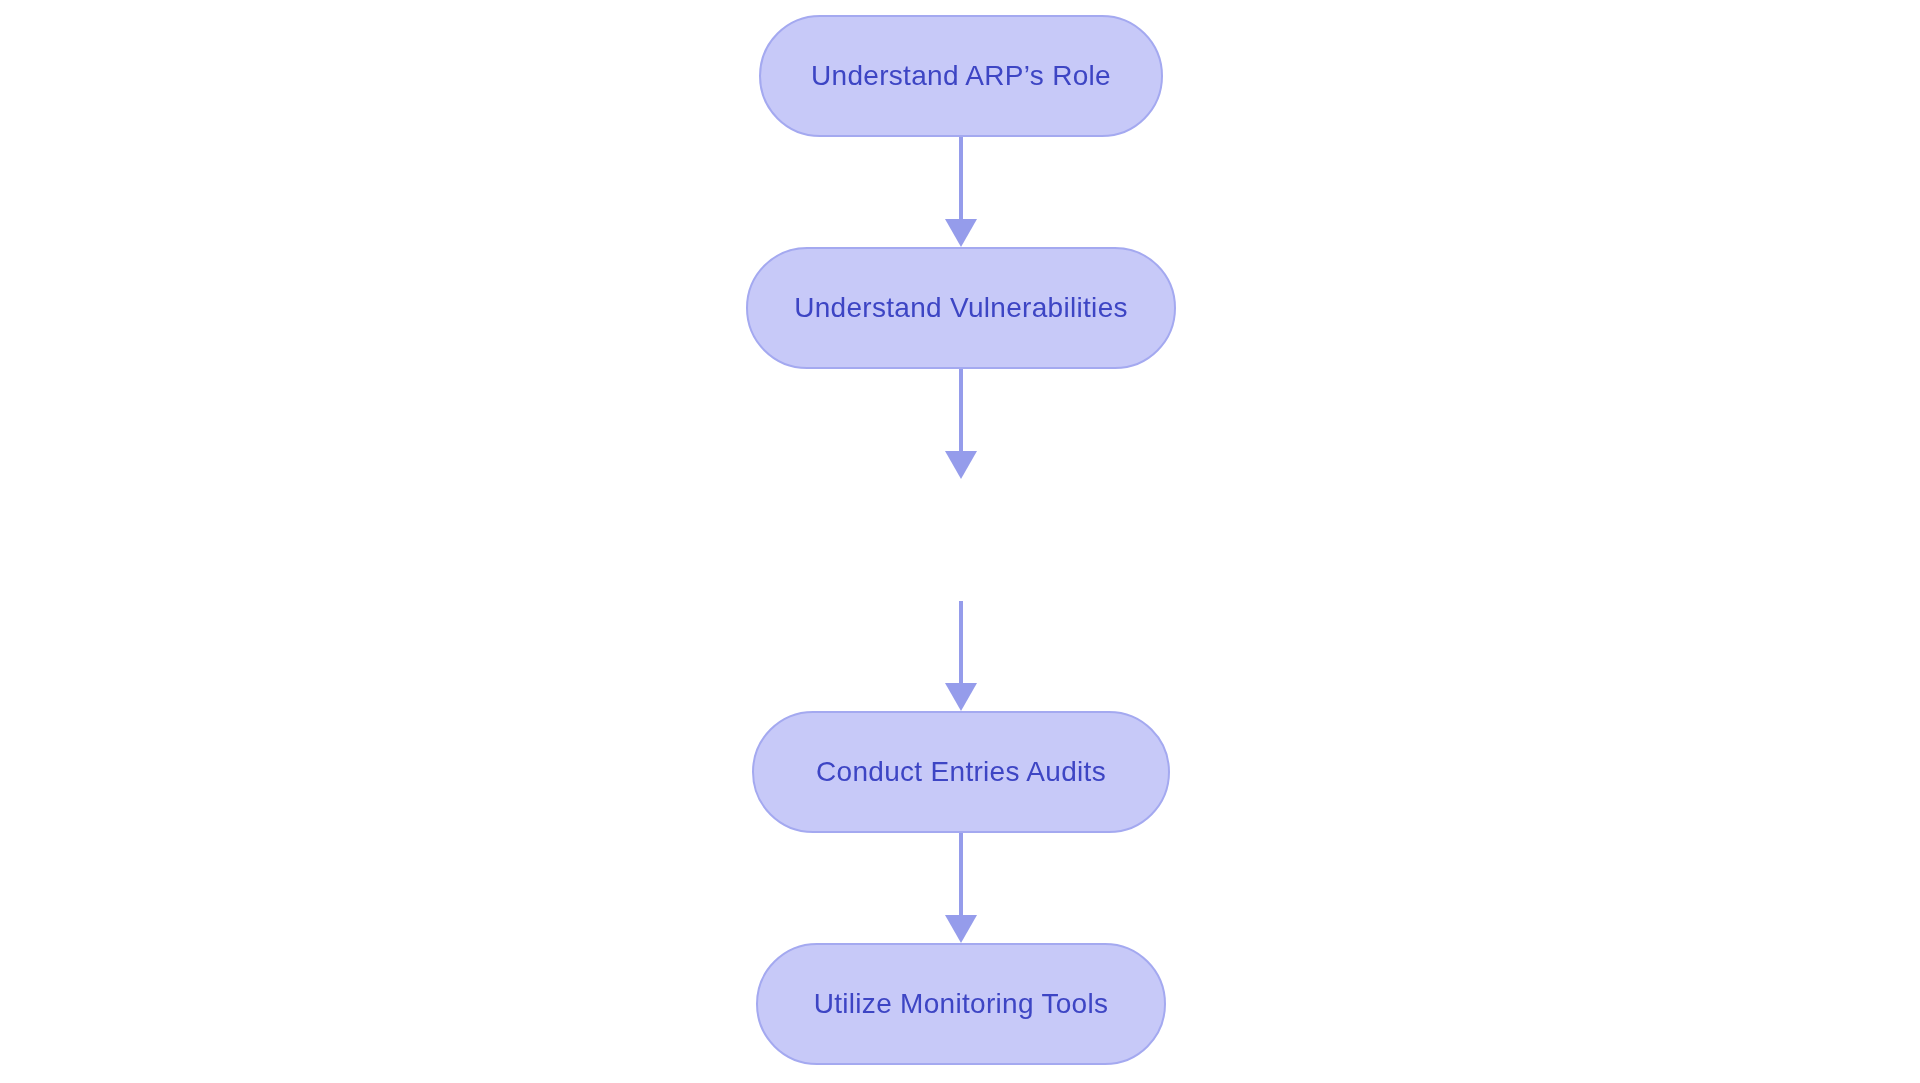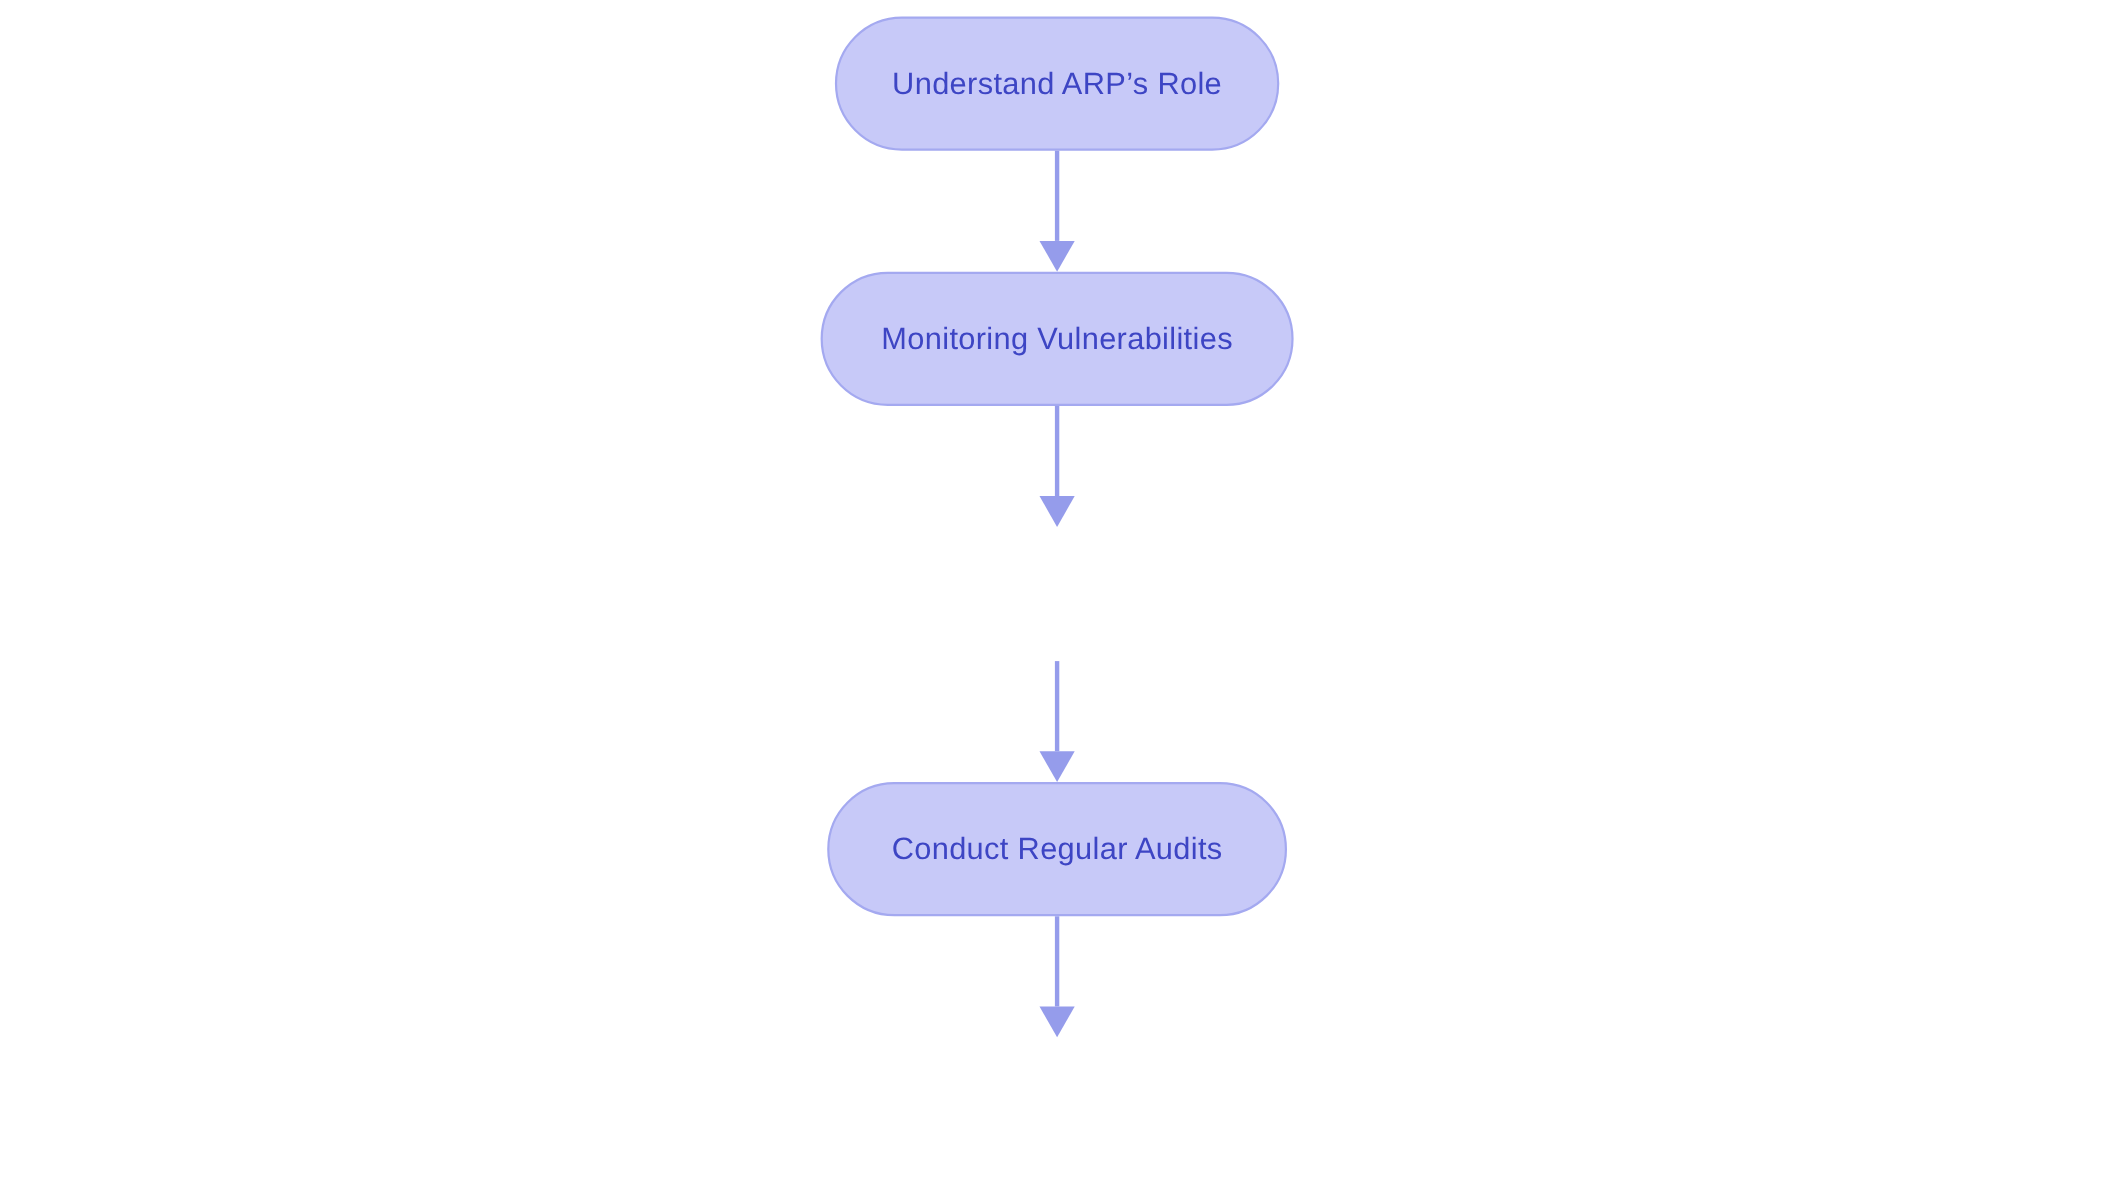--- a/index.html
+++ b/index.html
@@ -80,37 +80,40 @@
   <div class="flow-node node-1">
     <span class="node-label">Understand ARP’s Role</span>
   </div>
 
   <div class="flow-arrow arrow-1">
     <div class="shaft"></div>
     <div class="head"></div>
   </div>
 
   <div class="flow-node node-2">
-    <span class="node-label">Monitoring Vulnerabilities</span>
+    <span class="node-label">Understand Vulnerabilities</span>
   </div>
 
   <div class="flow-arrow arrow-2">
     <div class="shaft"></div>
     <div class="head"></div>
   </div>
 
 
   <div class="flow-arrow arrow-3">
     <div class="shaft"></div>
     <div class="head"></div>
   </div>
 
   <div class="flow-node node-4">
-    <span class="node-label">Conduct Regular Audits</span>
+    <span class="node-label">Conduct Entries Audits</span>
   </div>
 
   <div class="flow-arrow arrow-4">
     <div class="shaft"></div>
     <div class="head"></div>
   </div>
 
+  <div class="flow-node node-5">
+    <span class="node-label">Utilize Monitoring Tools</span>
+  </div>
 
 </div>
 
 </body></html>

